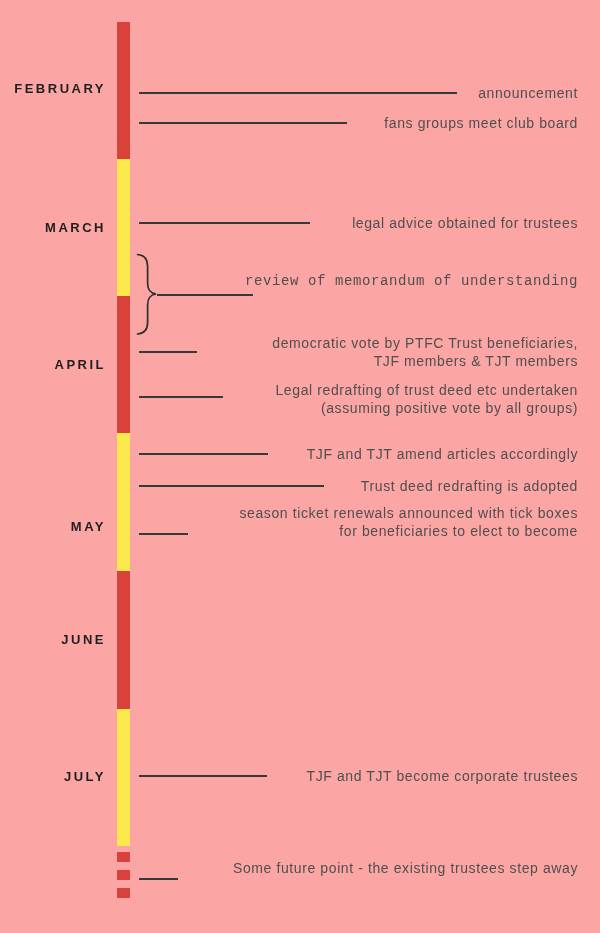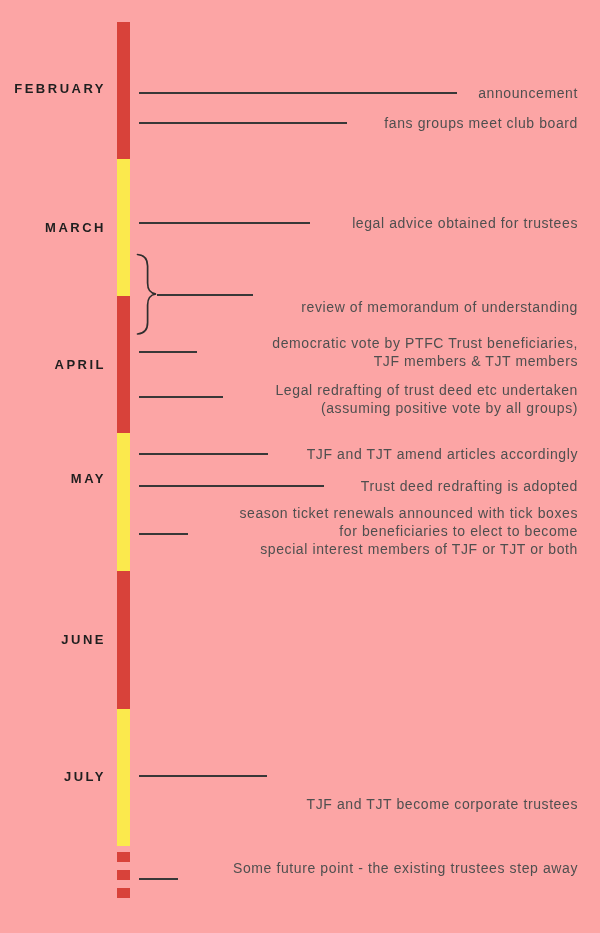--- a/index.html
+++ b/index.html
@@ -48,21 +48,21 @@
       <div class="bar-seg" style="left: 117px; top: 571px; width: 13px; height: 138px; background: rgb(216, 66, 58);"></div>
       <div class="bar-seg" style="left: 117px; top: 709px; width: 13px; height: 137px; background: rgb(251, 233, 77);"></div>
       <div class="bar-dash" style="left: 117px; top: 852px; width: 13px; height: 10px; background: rgb(216, 66, 58);"></div>
       <div class="bar-dash" style="left: 117px; top: 870px; width: 13px; height: 10px; background: rgb(216, 66, 58);"></div>
       <div class="bar-dash" style="left: 117px; top: 888px; width: 13px; height: 10px; background: rgb(216, 66, 58);"></div>
     </div>
   <div id="months-layer">
       <div class="month-label" style="top: 80px; color: rgb(31, 31, 31);">FEBRUARY</div>
       <div class="month-label" style="top: 219px; color: rgb(31, 31, 31);">MARCH</div>
       <div class="month-label" style="top: 356px; color: rgb(31, 31, 31);">APRIL</div>
-      <div class="month-label" style="top: 470px; color: rgb(31, 31, 31);">MAY</div>
+      <div class="month-label" style="top: 518px; color: rgb(31, 31, 31);">MAY</div>
       <div class="month-label" style="top: 631px; color: rgb(31, 31, 31);">JUNE</div>
       <div class="month-label" style="top: 768px; color: rgb(31, 31, 31); margin-left: 18px;">JULY</div>
     </div>
   <svg class="brace-svg" width="28" height="88" viewBox="133 251 28 88" aria-hidden="true">
     <path d="M 137.5 254.5
              C 144.5 255, 147.6 258.5, 147.6 266
              L 147.6 283
              C 147.6 289.5, 149.5 293, 156 294
              C 149.5 295, 147.6 298.5, 147.6 305
              L 147.6 322.5
@@ -75,21 +75,21 @@
       </div>
       <div class="connector" style="left: 139px; top: 122px; width: 208px; background: rgb(56, 56, 56);"></div>
       <div class="event-text" style="top: 114px; color: rgb(79, 79, 79);">
         <div class="event-line">fans groups meet club board</div>
       </div>
       <div class="connector" style="left: 139px; top: 222px; width: 171px; background: rgb(56, 56, 56);"></div>
       <div class="event-text" style="top: 214px; color: rgb(79, 79, 79);">
         <div class="event-line">legal advice obtained for trustees</div>
       </div>
       <div class="connector" style="left: 157px; top: 294px; width: 96px; background: rgb(56, 56, 56);"></div>
-      <div class="event-text" style="top: 298px; color: rgb(79, 79, 79);">
+      <div class="event-text" style="top: 272px; color: rgb(79, 79, 79); font-family: Liberation Mono, monospace;">
         <div class="event-line">review of memorandum of understanding</div>
       </div>
       <div class="connector" style="left: 139px; top: 351px; width: 58px; background: rgb(56, 56, 56);"></div>
       <div class="event-text" style="top: 334px; color: rgb(79, 79, 79);">
         <div class="event-line">democratic vote by PTFC Trust beneficiaries,</div>
         <div class="event-line">TJF members &amp; TJT members</div>
       </div>
       <div class="connector" style="left: 139px; top: 396px; width: 84px; background: rgb(56, 56, 56);"></div>
       <div class="event-text" style="top: 381px; color: rgb(79, 79, 79);">
         <div class="event-line">Legal redrafting of trust deed etc undertaken</div>
@@ -100,24 +100,23 @@
         <div class="event-line">TJF and TJT amend articles accordingly</div>
       </div>
       <div class="connector" style="left: 139px; top: 485px; width: 185px; background: rgb(56, 56, 56);"></div>
       <div class="event-text" style="top: 477px; color: rgb(79, 79, 79);">
         <div class="event-line">Trust deed redrafting is adopted</div>
       </div>
       <div class="connector" style="left: 139px; top: 533px; width: 49px; background: rgb(56, 56, 56);"></div>
       <div class="event-text" style="top: 504px; color: rgb(79, 79, 79);">
         <div class="event-line">season ticket renewals announced with tick boxes</div>
         <div class="event-line">for beneficiaries to elect to become</div>
-        <div class="event-line">special interest members of TJF or TJT or both</div>
       </div>
       <div class="connector" style="left: 139px; top: 775px; width: 128px; background: rgb(56, 56, 56);"></div>
-      <div class="event-text" style="top: 767px; color: rgb(79, 79, 79); margin-top: 28px;">
+      <div class="event-text" style="top: 767px; color: rgb(79, 79, 79);">
         <div class="event-line">TJF and TJT become corporate trustees</div>
       </div>
       <div class="connector" style="left: 139px; top: 878px; width: 39px; background: rgb(56, 56, 56);"></div>
       <div class="event-text" style="top: 859px; color: rgb(79, 79, 79);">
         <div class="event-line">Some future point - the existing trustees step away</div>
       </div>
     </div>
 </div>
 
 </body></html>

